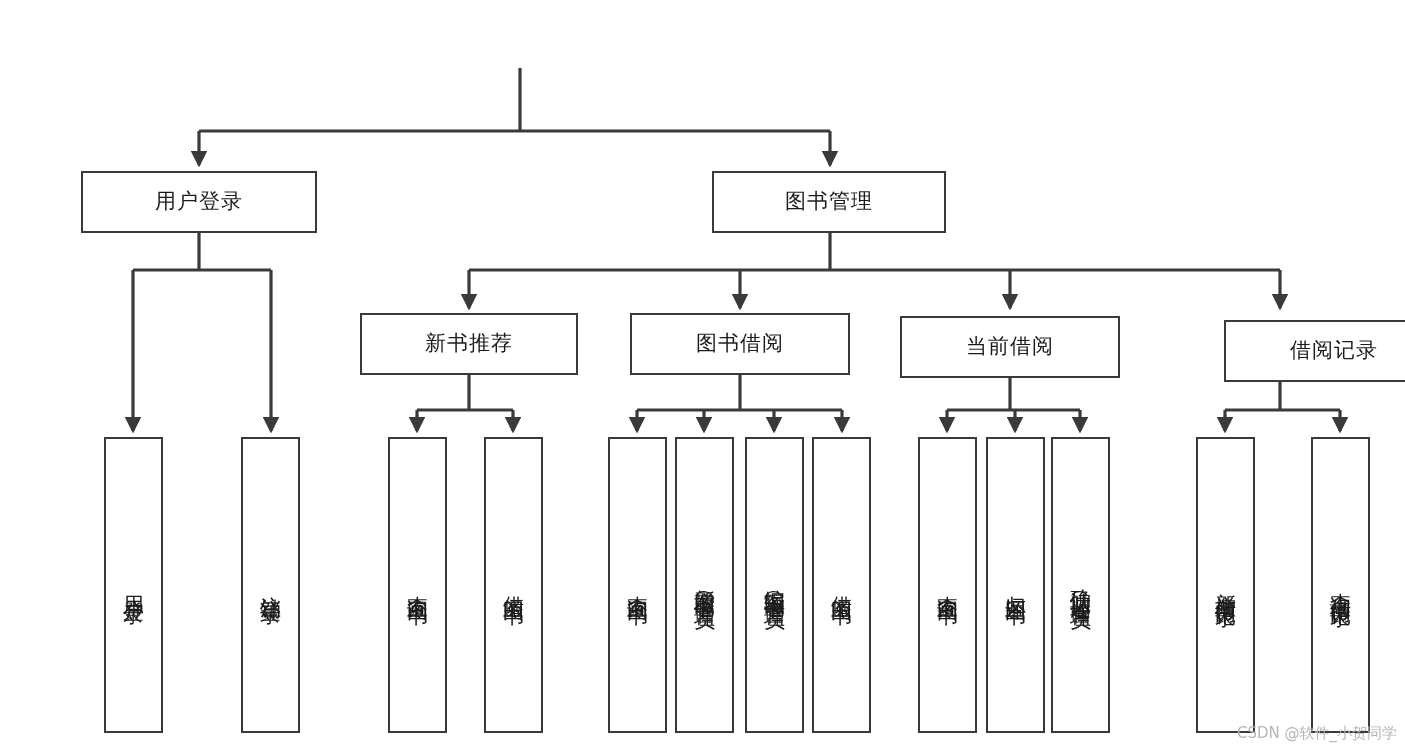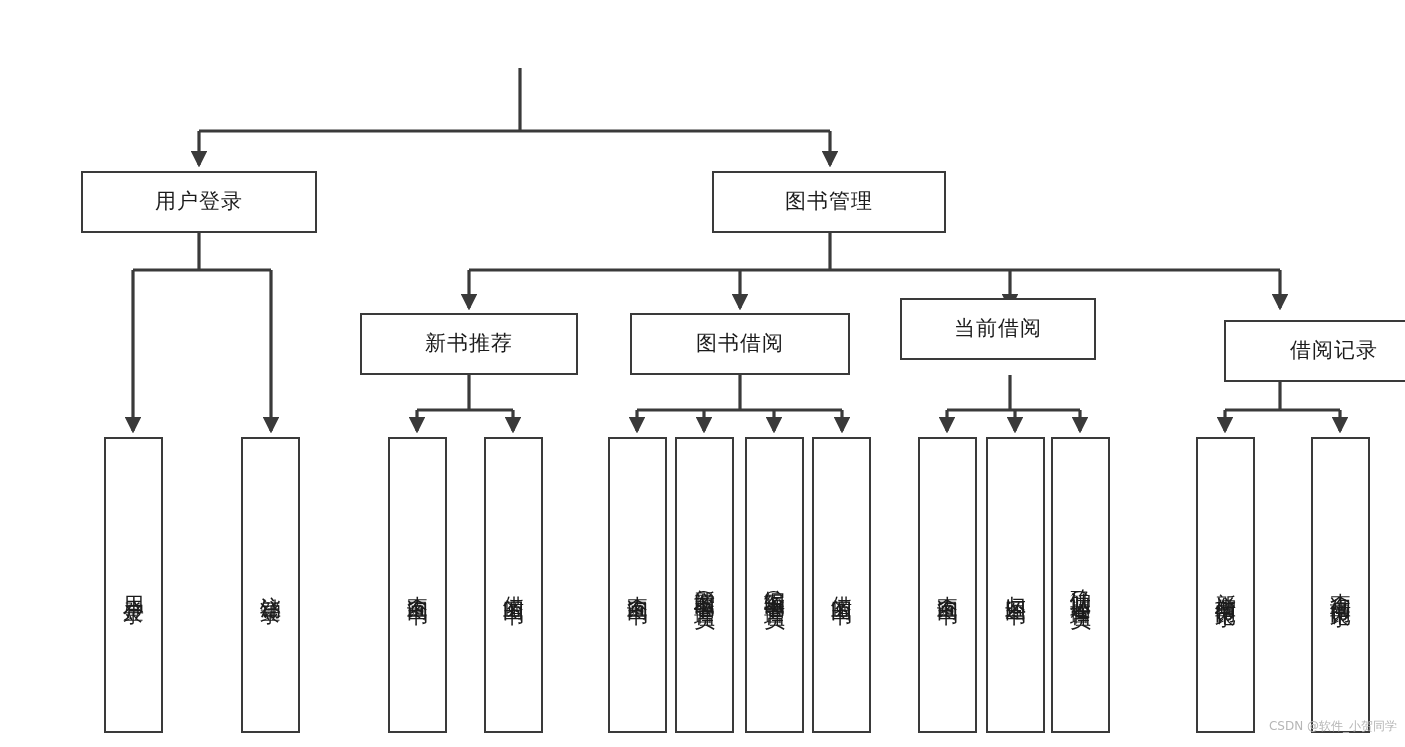--- a/index.html
+++ b/index.html
@@ -53,22 +53,22 @@
   }
   .node.leaf .vtxt{
     writing-mode:vertical-rl;
     text-orientation:upright;
     display:block;
     white-space:nowrap;
   }
   .watermark{
     position:absolute;
     right:8px;
-    bottom:12px;
-    font-size:12px;
+    bottom:4px;
+    font-size:15px;
     color:#b6b6b6;
     white-space:nowrap;
     z-index:3;
     letter-spacing:0px;
   }
 </style>
 </head>
 <body>
 
 <div id="canvas">
@@ -130,21 +130,21 @@
   <div class="node h" style="left:360px;top:313px;width:218px;height:62px;">
     <span>新书推荐</span>
   </div>
 
   <div class="node h" style="left:712px;top:171px;width:234px;height:62px;">
     <span>图书管理</span>
   </div>
   <div class="node h" style="left:630px;top:313px;width:220px;height:62px;">
     <span>图书借阅</span>
   </div>
-  <div class="node h" style="left:900px;top:298px;width:196px;height:62px;">
+  <div class="node h" style="left:900px;top:316px;width:220px;height:62px;">
     <span>当前借阅</span>
   </div>
   <div class="node h" style="left:1224px;top:313px;width:220px;height:62px;margin-top:7px;">
     <span>借阅记录</span>
   </div>
 
   <div class="node leaf" style="left:104px;top:437px;width:59px;height:296px;">
     <span class="vtxt">用户登录</span>
   </div>
   <div class="node leaf" style="left:241px;top:437px;width:59px;height:296px;">

